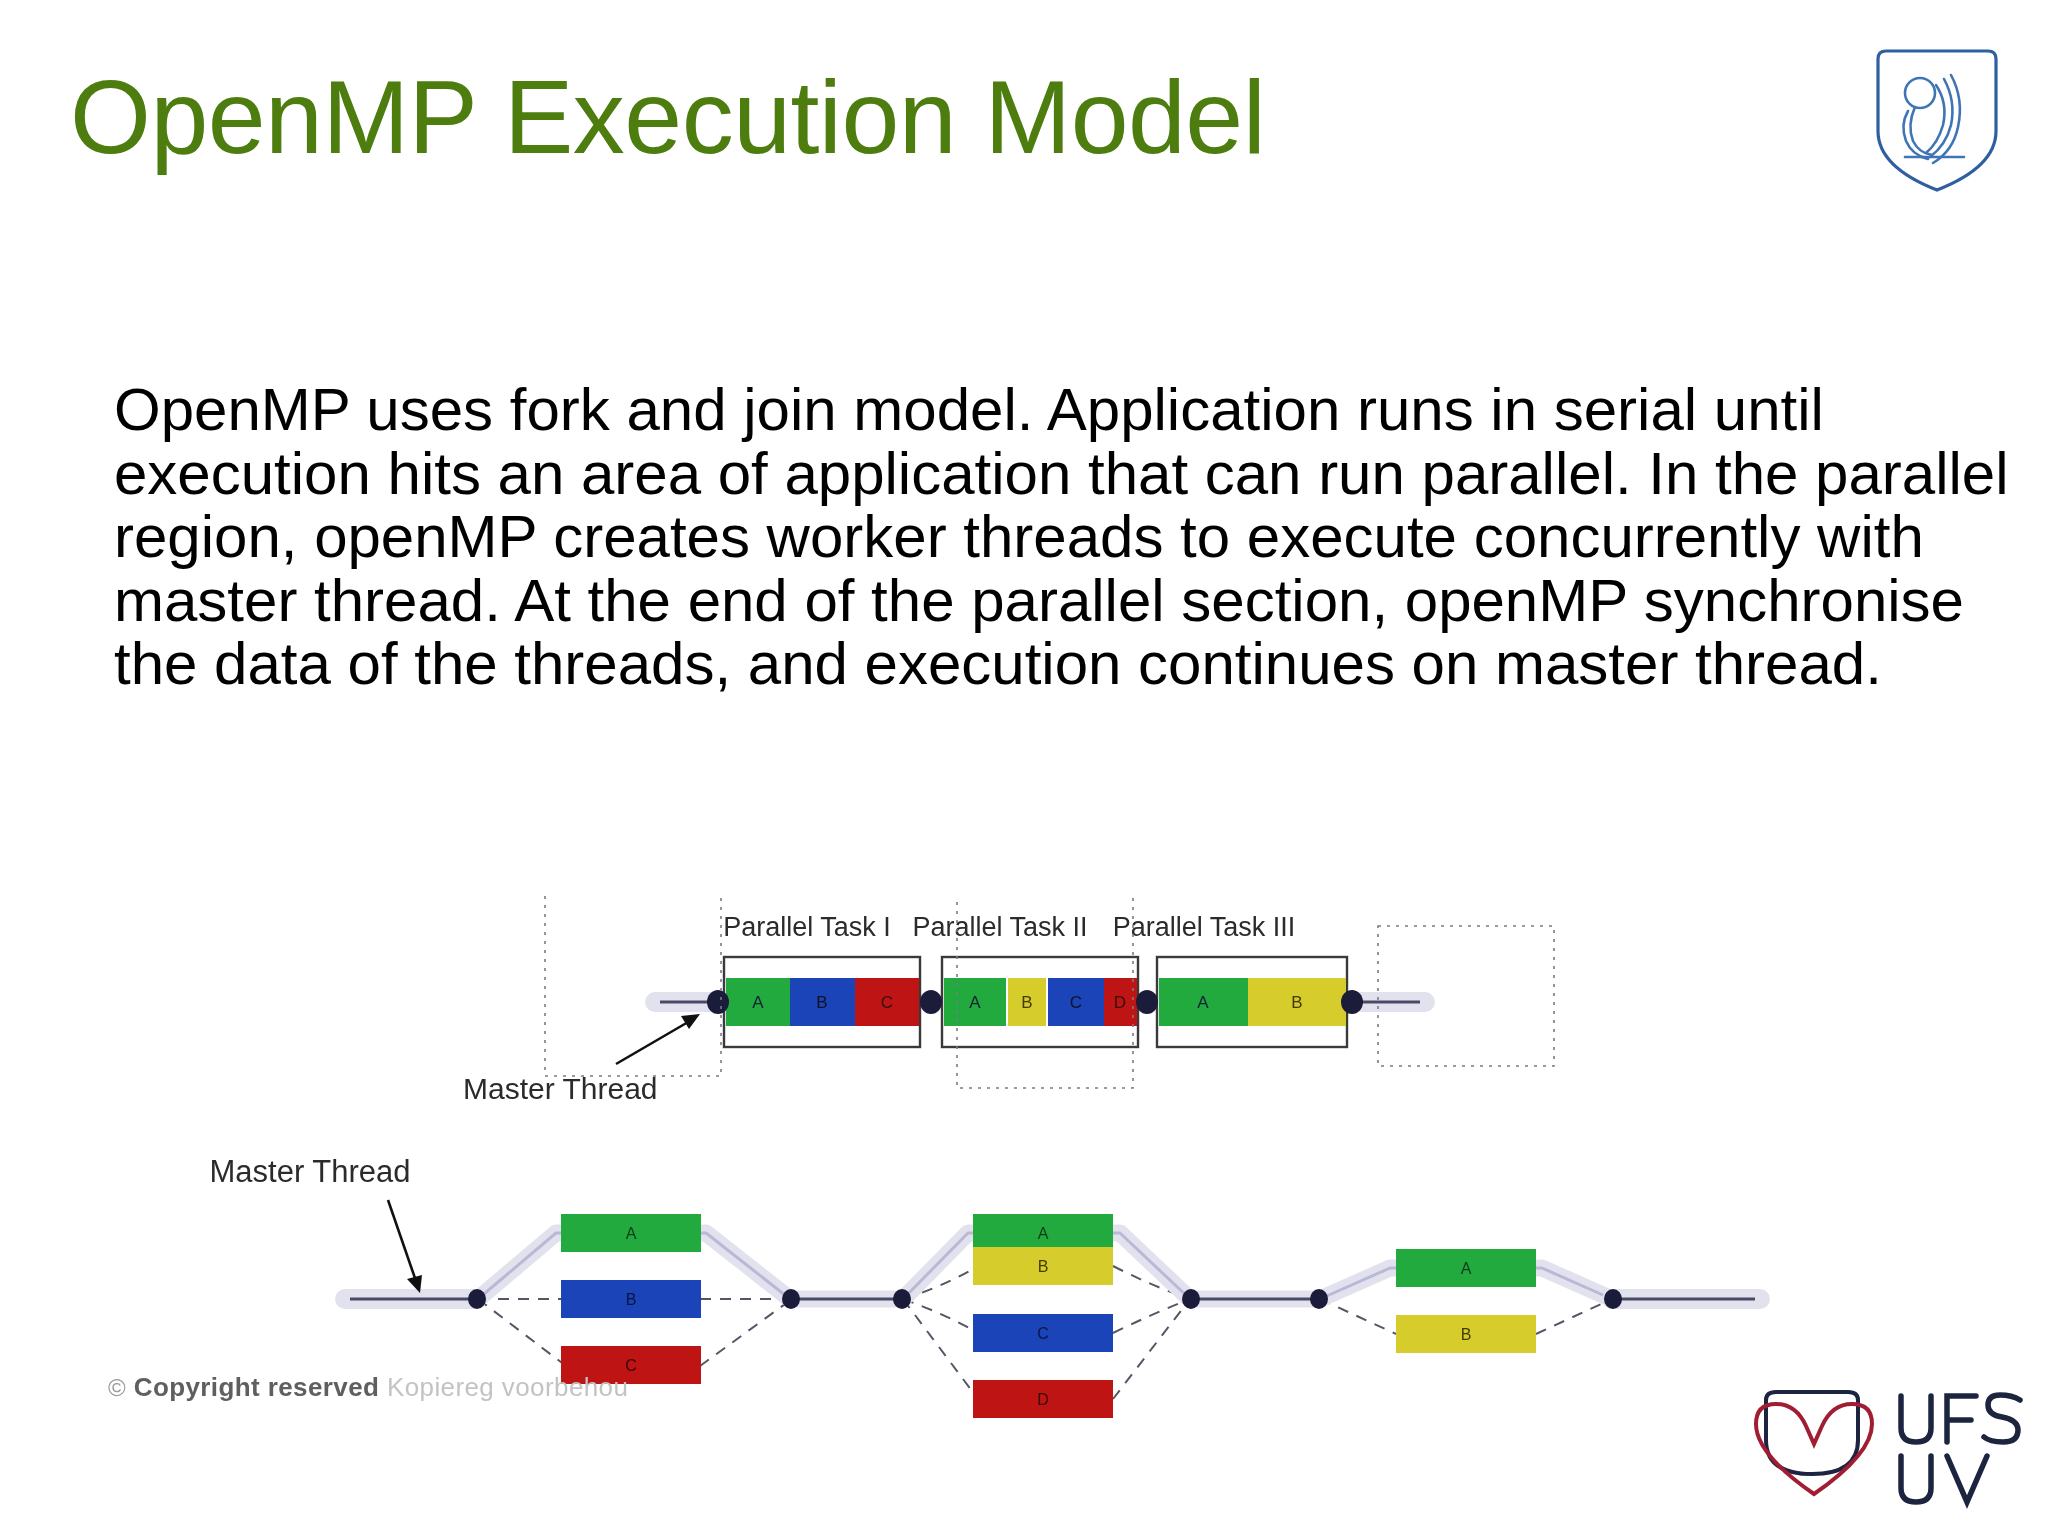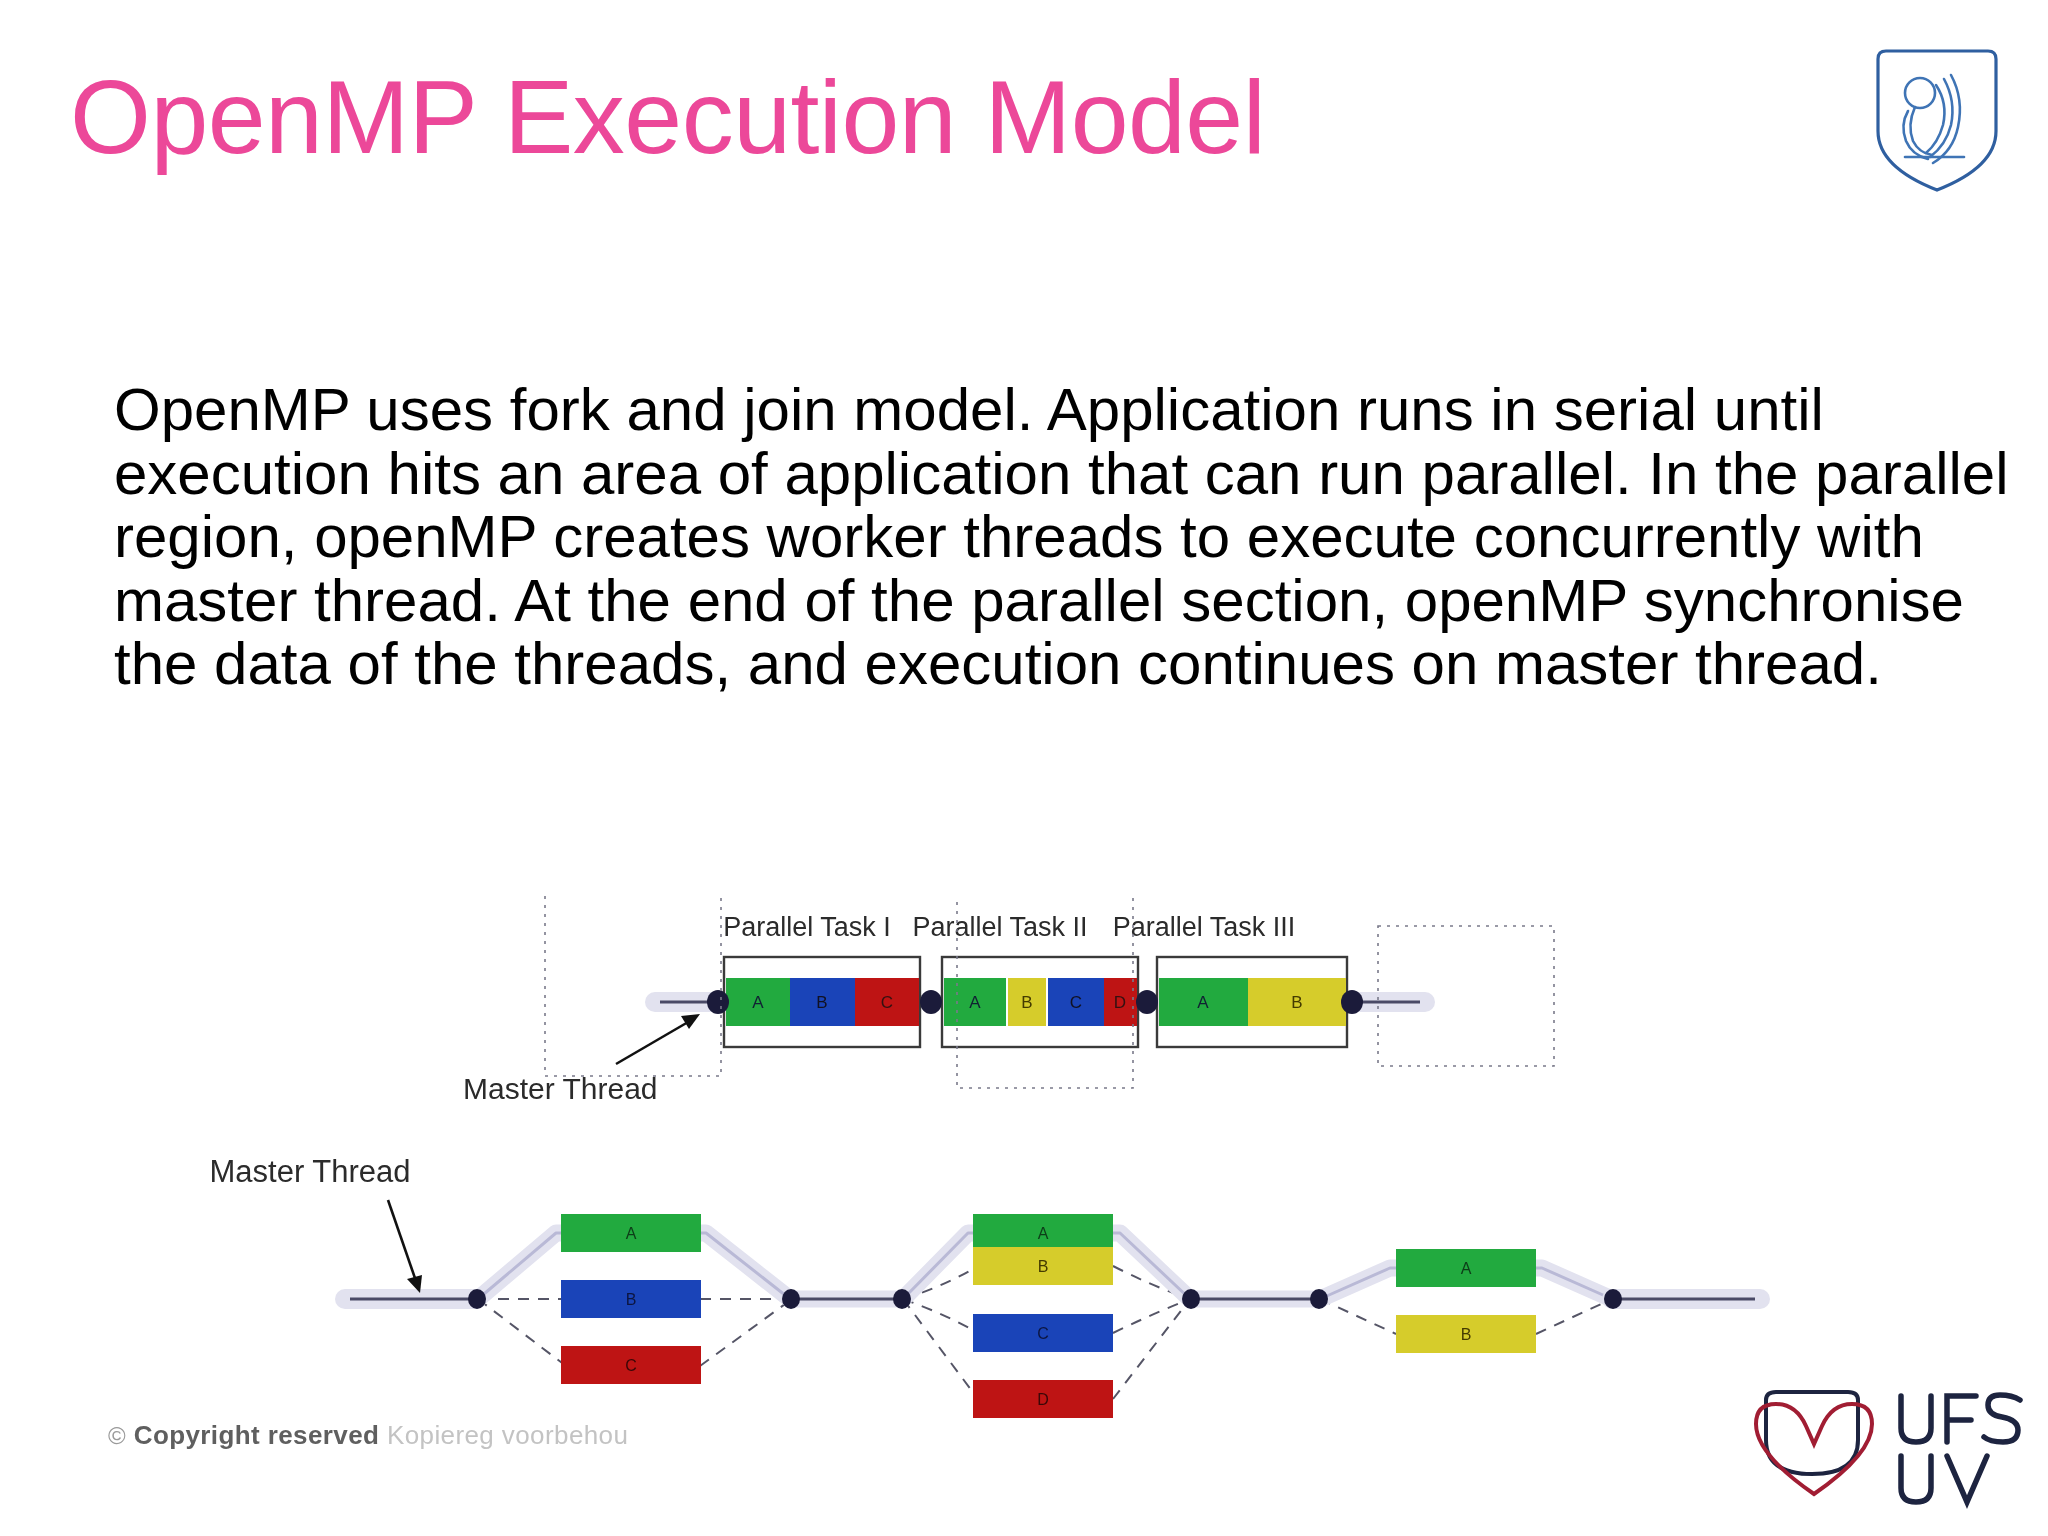--- a/index.html
+++ b/index.html
@@ -18,21 +18,21 @@
 
   
   #slide-title {
     position: absolute;
     left: 70px;
     top: 62px;
     font-size: 104px;
     line-height: 1.06;
     font-weight: 400;
     letter-spacing: -0.5px;
-    color: #ec4899;
+    color: #4d7c0f;
     white-space: nowrap;
   }
 
   
   #shield-logo {
     position: absolute;
     left: 1872px;
     top: 45px;
     width: 130px;
     height: 150px;
@@ -64,21 +64,20 @@
   }
 
   
   #footer-copyright {
     position: absolute;
     left: 108px;
     top: 1372px;
     font-size: 26px;
     letter-spacing: 0.4px;
     white-space: nowrap;
-    margin-top: 48px;
   }
   #footer-copyright .cr-mark {
     color: #9a9a9a;
     font-size: 24px;
   }
   #footer-copyright .cr-bold {
     color: #5f5f5f;
     font-weight: 700;
   }
   #footer-copyright .cr-light {

